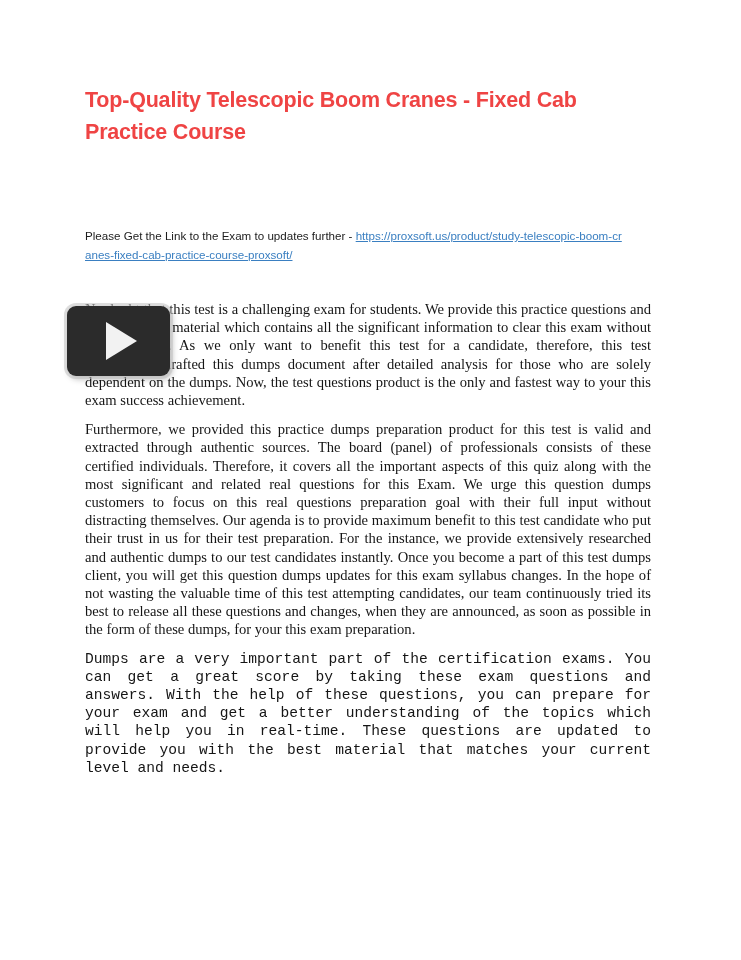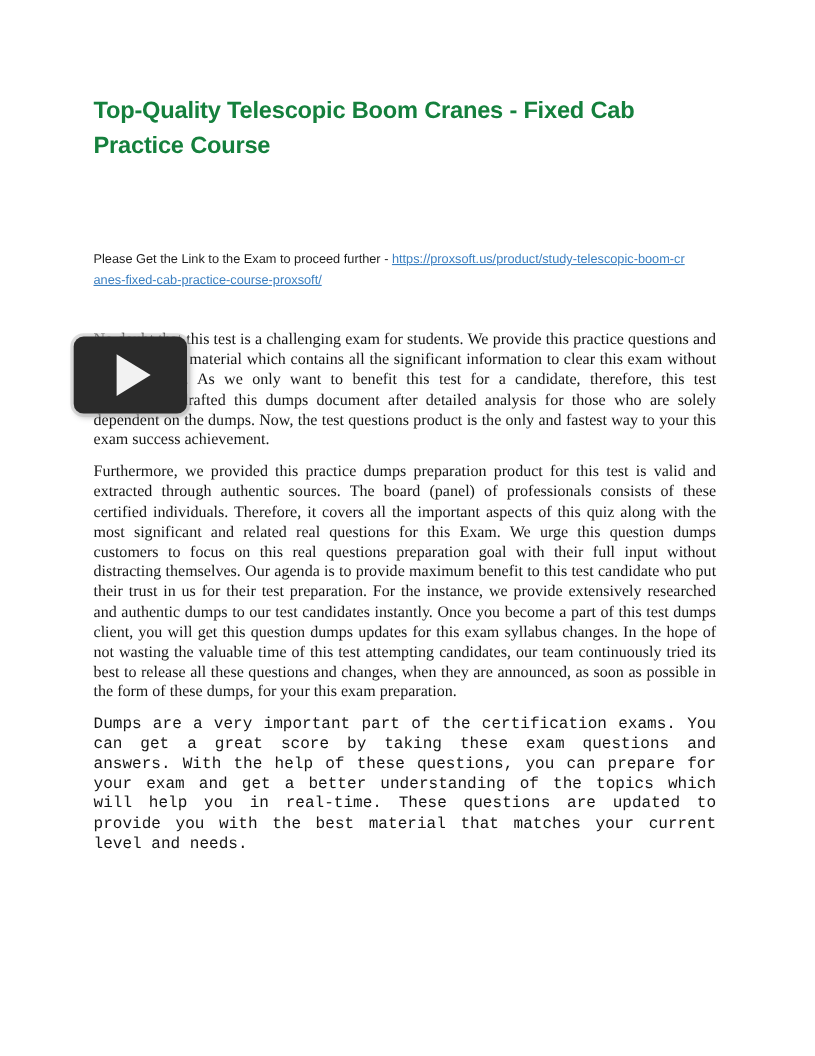--- a/index.html
+++ b/index.html
@@ -30,21 +30,21 @@
     width: 566px;
   }
 
   
   .doc-title {
     font-family: "Liberation Sans", sans-serif;
     font-weight: bold;
     font-size: 21.5px;
     line-height: 32px;
     letter-spacing: -0.2px;
-    color: #15803d;
+    color: #ef4444;
     margin: 0;
     padding-top: 84px;
     width: 545px;
   }
 
   
   .intro-block {
     margin-top: 78px;
     font-family: "Liberation Sans", sans-serif;
     font-size: 11.6px;
@@ -110,21 +110,21 @@
 </head>
 <body>
 
 <div class="page">
 
   <div class="content">
 
     <h1 class="doc-title">Top-Quality Telescopic Boom Cranes - Fixed Cab Practice Course</h1>
 
     <p class="intro-block">
-      <span class="intro-label">Please Get the Link to the Exam to proceed further - </span><span class="exam-link">https://proxsoft.us/product/study-telescopic-boom-cranes-fixed-cab-practice-course-proxsoft/</span>
+      <span class="intro-label">Please Get the Link to the Exam to updates further - </span><span class="exam-link">https://proxsoft.us/product/study-telescopic-boom-cranes-fixed-cab-practice-course-proxsoft/</span>
     </p>
 
     <div class="body-copy">
       <p class="para">No doubt that this test is a challenging exam for students. We provide this practice questions and answers study material which contains all the significant information to clear this exam without any difficulty. As we only want to benefit this test for a candidate, therefore, this test professional drafted this dumps document after detailed analysis for those who are solely dependent on the dumps. Now, the test questions product is the only and fastest way to your this exam success achievement.</p>
       <p class="para">Furthermore, we provided this practice dumps preparation product for this test is valid and extracted through authentic sources. The board (panel) of professionals consists of these certified individuals. Therefore, it covers all the important aspects of this quiz along with the most significant and related real questions for this Exam. We urge this question dumps customers to focus on this real questions preparation goal with their full input without distracting themselves. Our agenda is to provide maximum benefit to this test candidate who put their trust in us for their test preparation. For the instance, we provide extensively researched and authentic dumps to our test candidates instantly. Once you become a part of this test dumps client, you will get this question dumps updates for this exam syllabus changes. In the hope of not wasting the valuable time of this test attempting candidates, our team continuously tried its best to release all these questions and changes, when they are announced, as soon as possible in the form of these dumps, for your this exam preparation.</p>
       <p class="para">Dumps are a very important part of the certification exams. You can get a great score by taking these exam questions and answers. With the help of these questions, you can prepare for your exam and get a better understanding of the topics which will help you in real-time. These questions are updated to provide you with the best material that matches your current level and needs.</p>
     </div>
 
   </div>
 

